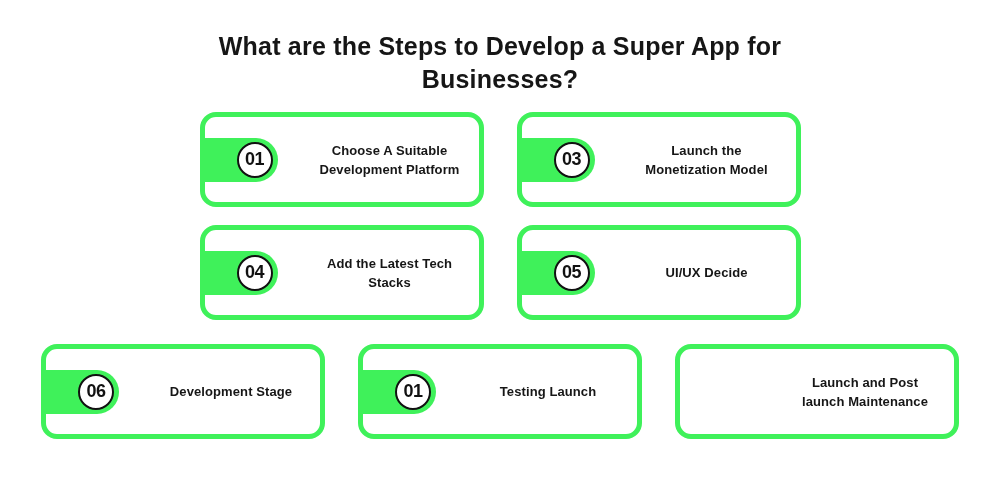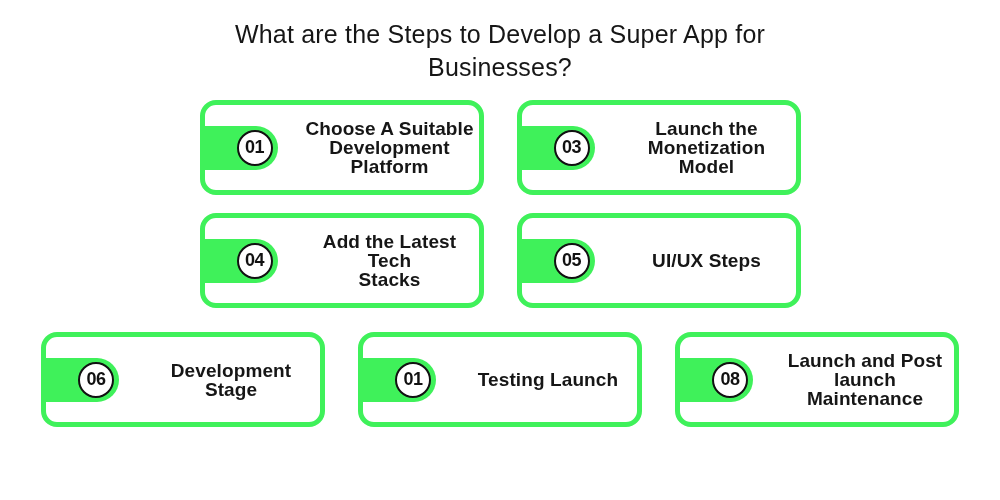--- a/index.html
+++ b/index.html
@@ -14,26 +14,26 @@
     background: var(--bg);
     font-family: "Liberation Sans", sans-serif;
     overflow: hidden;
   }
   .infographic {
     width: 1000px;
     height: 500px;
     position: relative;
   }
   .title {
-    margin: 18px auto 0 auto;
+    margin: 30px auto 0 auto;
     width: 620px;
     text-align: center;
     font-size: 25px;
     line-height: 33px;
-    font-weight: 400;
+    font-weight: 700;
     color: var(--text);
     letter-spacing: 0.2px;
   }
   .row {
     display: flex;
     justify-content: center;
     gap: 33px;
   }
   .row-1 { margin-top: 16px; }
   .row-2 { margin-top: 18px; align-items: flex-end; }
@@ -79,21 +79,21 @@
     left: 76px;
     right: 4px;
     top: 0;
     bottom: 0;
     display: flex;
     align-items: center;
     justify-content: center;
   }
   .card-label {
     text-align: center;
-    font-size: 19px;
+    font-size: 13px;
     line-height: 19px;
     font-weight: 700;
     color: var(--text);
     white-space: pre-line;
     letter-spacing: 0.1px;
     margin-left: 24px;
   }
 </style>
 </head>
 <body>
@@ -131,21 +131,21 @@
       <div class="card-label-wrap">
         <div class="card-label">Add the Latest Tech
 Stacks</div>
       </div>
     </div>
     <div class="card">
       <div class="tab">
         <div class="num-circle">05</div>
       </div>
       <div class="card-label-wrap">
-        <div class="card-label">UI/UX Steps</div>
+        <div class="card-label">UI/UX Decide</div>
       </div>
     </div>
   </div>
 
   <div class="row row-3">
     <div class="card">
       <div class="tab">
         <div class="num-circle">06</div>
       </div>
       <div class="card-label-wrap">
@@ -154,23 +154,20 @@
     </div>
     <div class="card">
       <div class="tab">
         <div class="num-circle">01</div>
       </div>
       <div class="card-label-wrap">
         <div class="card-label">Testing Launch</div>
       </div>
     </div>
     <div class="card">
-      <div class="tab">
-        <div class="num-circle">08</div>
-      </div>
       <div class="card-label-wrap">
         <div class="card-label">Launch and Post
 launch Maintenance</div>
       </div>
     </div>
   </div>
 
 </div>
 
 </body></html>

